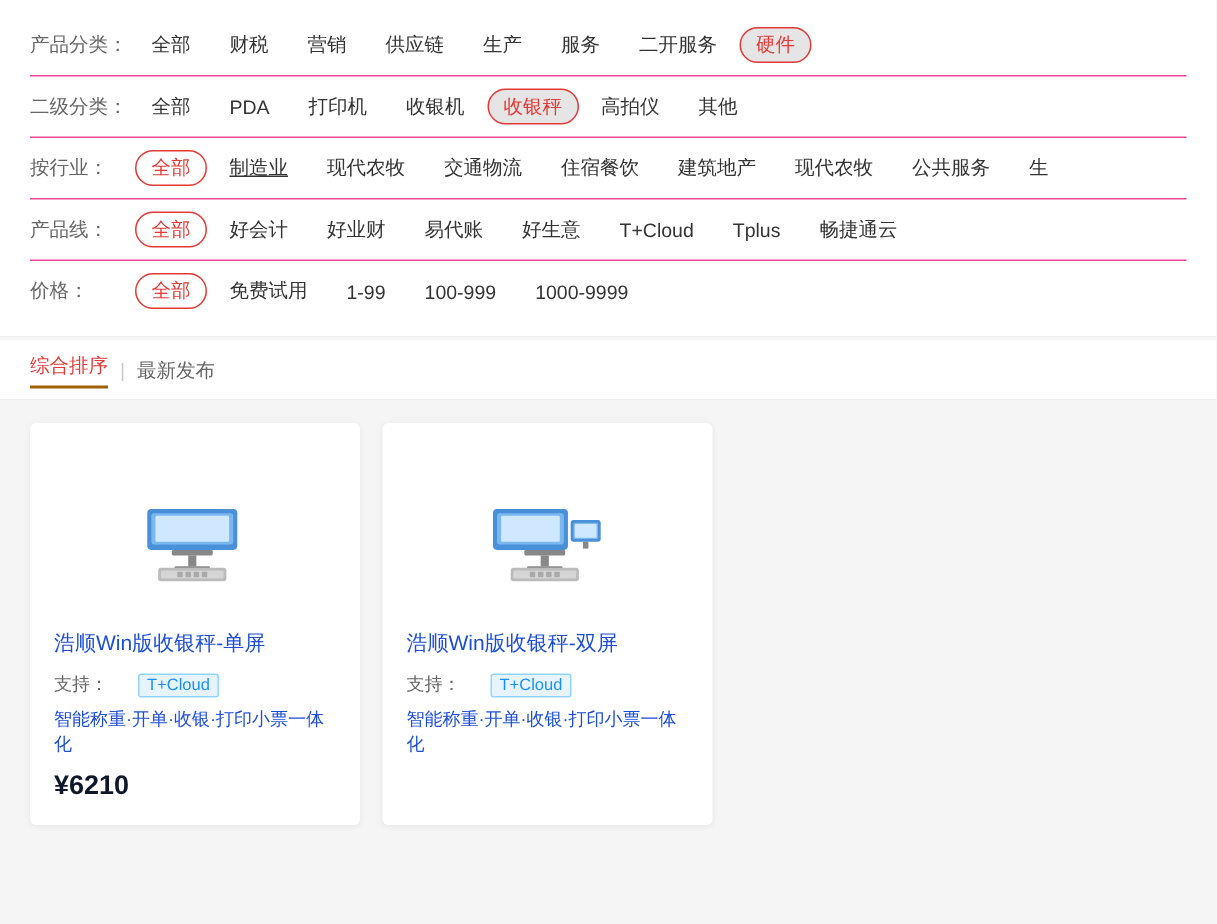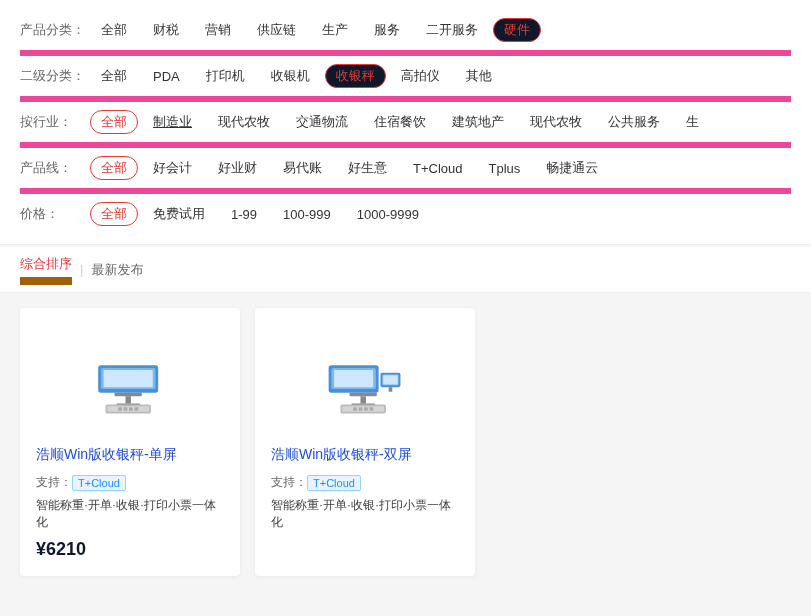--- a/index.html
+++ b/index.html
@@ -1,33 +1,33 @@
 <!DOCTYPE html>
 <html><head>
   <meta charset="utf-8">
   <style>
     * { box-sizing: border-box; margin: 0; padding: 0; }
     body { font-family: "Microsoft YaHei", "微软雅黑", Arial, sans-serif; font-size: 13px; background: #f5f5f5; color: #333; }
     .filter-section { background: #fff; padding: 10px 20px; border-bottom: 1px solid #eee; }
-    .filter-row { display: flex; align-items: center; padding: 8px 0; border-bottom: 6px solid #ec4899; flex-wrap: wrap; }
+    .filter-row { display: flex; align-items: center; padding: 8px 0; border-bottom: 1px solid #ec4899; flex-wrap: wrap; }
     .filter-row:last-child { border-bottom: none; }
     .filter-label { color: #666; width: 70px; flex-shrink: 0; font-size: 13px; }
     .filter-items { display: flex; flex-wrap: wrap; gap: 4px; align-items: center; }
     .filter-item { padding: 2px 10px; cursor: pointer; color: #333; font-size: 13px; border-radius: 12px; border: 1px solid transparent; }
-    .filter-item.active-red { color: #e53935; border: 1.5px solid #e53935; border-radius: 12px; background: #0f172a; }
+    .filter-item.active-red { color: #e53935; border: 1.5px solid #e53935; border-radius: 12px; background: #e5e5e5; }
     .filter-item.active-outline { color: #e53935; border: 1.5px solid #e53935; border-radius: 12px; background: #fff; }
     .products-area { background: #f5f5f5; padding: 15px 20px; }
     .products-grid { display: flex; gap: 15px; flex-wrap: wrap; }
     .product-card { background: #fff; border-radius: 4px; width: 220px; padding: 16px; box-shadow: 0 1px 4px rgba(0,0,0,0.06); }
     .product-image { display: flex; justify-content: center; align-items: center; height: 110px; margin-bottom: 12px; }
     .product-image svg { width: 100px; height: 90px; }
     .product-name { font-size: 14px; color: #1d4ed8; font-weight: 500; margin-bottom: 10px; }
-    .product-support { display: flex; align-items: center; gap: 0; margin-bottom: 6px; font-size: 12px; color: #666; }
+    .product-support { display: flex; align-items: center; gap: 20px; margin-bottom: 6px; font-size: 12px; color: #666; }
     .support-tag { background: #e8f4fd; color: #1890ff; border: 1px solid #91d5ff; border-radius: 2px; padding: 1px 5px; font-size: 11px; }
-    .product-desc { font-size: 12px; color: #404040; margin-bottom: 8px; }
+    .product-desc { font-size: 12px; color: #1d4ed8; margin-bottom: 8px; }
     .product-price { font-size: 18px; color: #0f172a; font-weight: bold; }
     .underline { text-decoration: underline; }
   </style>
 </head>
 <body>
 
 <div class="filter-section">
 
   <div class="filter-row">
     <span class="filter-label">产品分类：</span>
@@ -91,21 +91,21 @@
       <span class="filter-item active-outline">全部</span>
       <span class="filter-item">免费试用</span>
       <span class="filter-item">1-99</span>
       <span class="filter-item">100-999</span>
       <span class="filter-item">1000-9999</span>
     </div>
   </div>
 </div>
 
 <div style="background:#fff; padding: 8px 20px; display:flex; align-items:center; margin-top:2px; border-bottom:1px solid #eee;">
-  <span style="font-size:13px; color:#e53935; cursor:pointer; border-bottom:8px solid #a16207; padding-bottom:4px; margin-bottom:-1px;">综合排序</span>
+  <span style="font-size:13px; color:#e53935; cursor:pointer; border-bottom:2px solid #a16207; padding-bottom:4px; margin-bottom:-1px;">综合排序</span>
   <span style="color:#ccc; margin:0 8px;">|</span>
   <span style="font-size:13px; color:#666; cursor:pointer;">最新发布</span>
 </div>
 
 <div class="products-area">
   <div class="products-grid">
 
     <div class="product-card">
       <div class="product-image">
         <svg viewBox="0 0 110 90" xmlns="http://www.w3.org/2000/svg">

